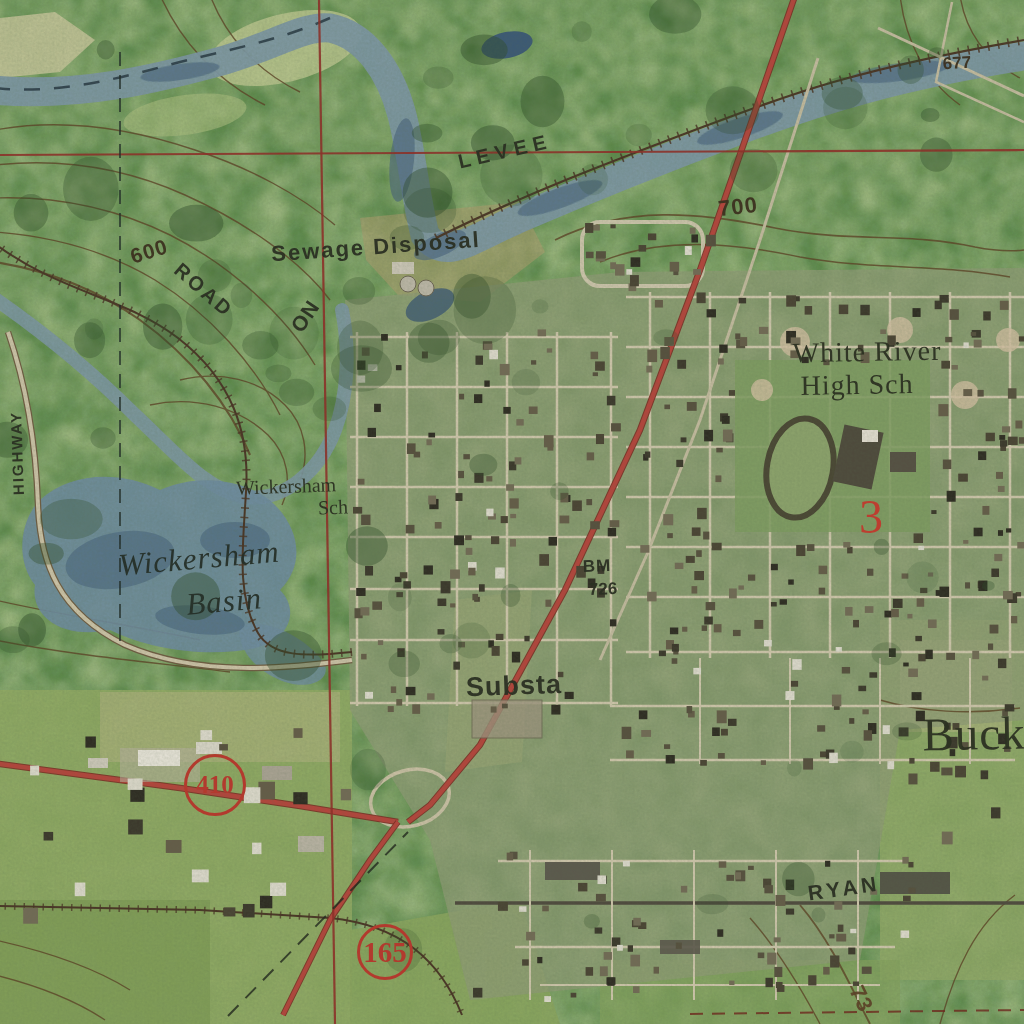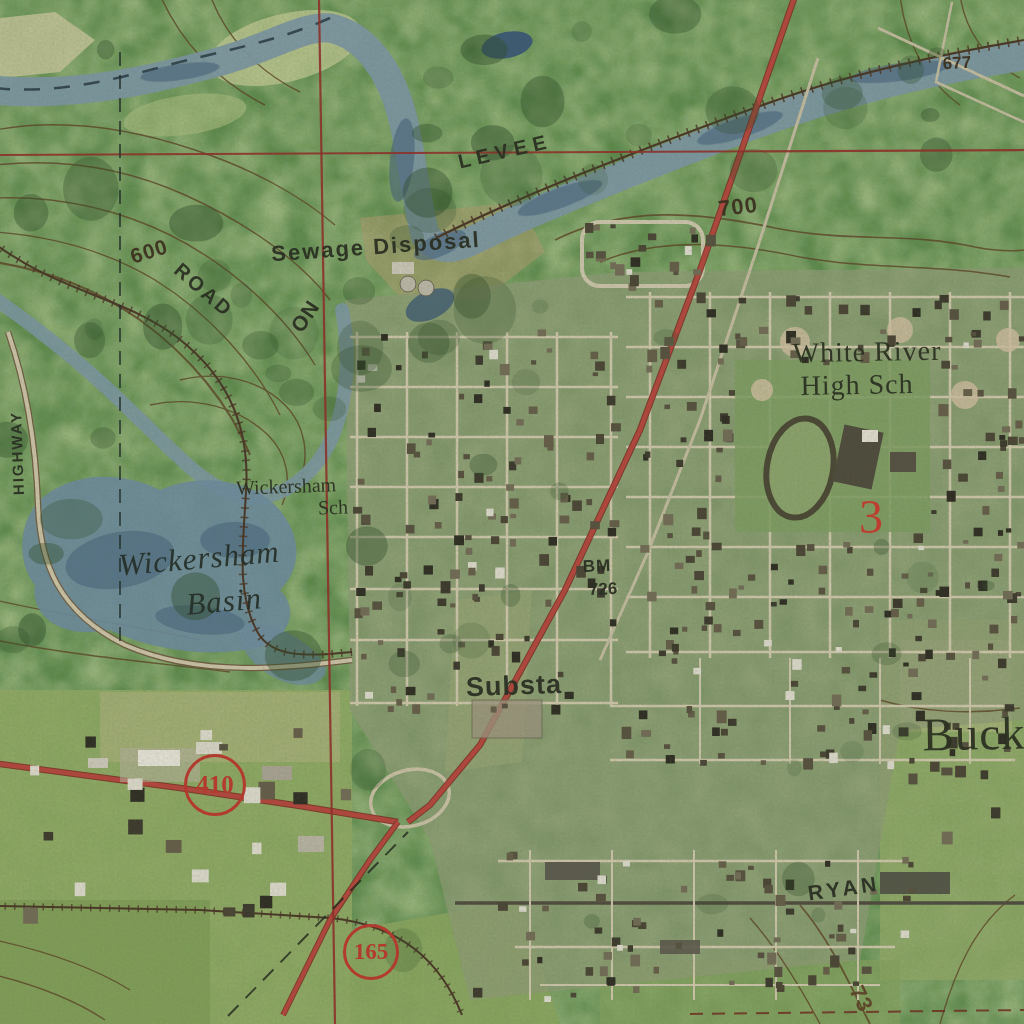--- a/index.html
+++ b/index.html
@@ -769,15 +769,15 @@
       <div class="lbl lbl-serif" style="left: 867px; top: 352px; font-size: 28px; letter-spacing: 1px; --r: -1deg;">White River</div>
       <div class="lbl lbl-serif" style="left: 857px; top: 385px; font-size: 28px; letter-spacing: 1px; --r: -1deg;">High Sch</div>
       <div class="lbl lbl-sans" style="left: 597px; top: 566px; font-size: 17px; letter-spacing: 1px; --r: -2deg;">BM</div>
       <div class="lbl lbl-sans" style="left: 603px; top: 589px; font-size: 17px; letter-spacing: 0px; --r: -2deg;">726</div>
       <div class="lbl lbl-sans" style="left: 514px; top: 686px; font-size: 27px; letter-spacing: 1px; --r: -2deg;">Substa</div>
       <div class="lbl lbl-serif" style="left: 974px; top: 734px; font-size: 47px; letter-spacing: 1px; --r: -1deg;">Buck</div>
       <div class="lbl lbl-red" style="left: 871px; top: 517px; font-size: 48px; letter-spacing: 0px; --r: 0deg;">3</div>
       <div class="lbl lbl-sans" style="left: 844px; top: 888px; font-size: 21px; letter-spacing: 4px; --r: -8deg;">RYAN</div>
       <div class="lbl lbl-brown" style="left: 861px; top: 999px; font-size: 22px; letter-spacing: 1px; --r: 64deg;">73</div>
       <div class="shield" style="left: 184px; top: 754px; width: 62px; height: 62px; font-size: 25px;">410</div>
-      <div class="shield" style="left: 343px; top: 924px; width: 56px; height: 56px; font-size: 23px;">165</div>
+      <div class="shield" style="left: 357px; top: 924px; width: 56px; height: 56px; font-size: 29px;">165</div>
     </div>
 </div>
 
 </body></html>

